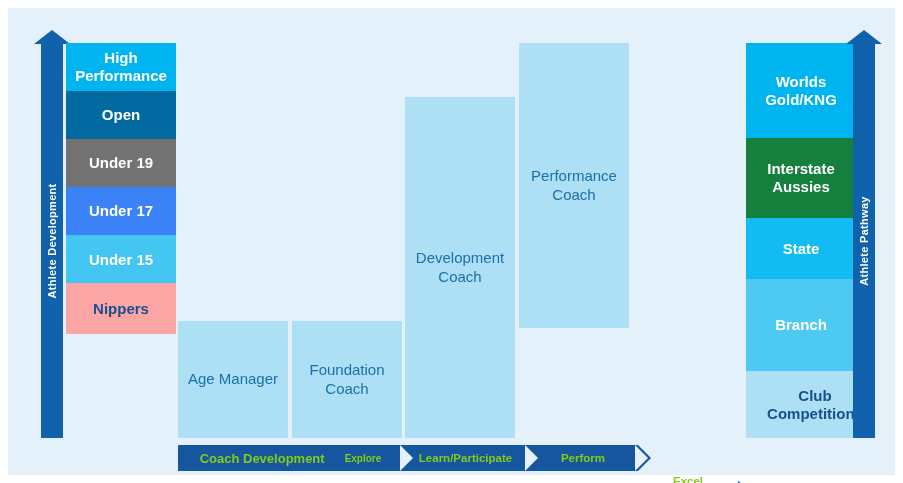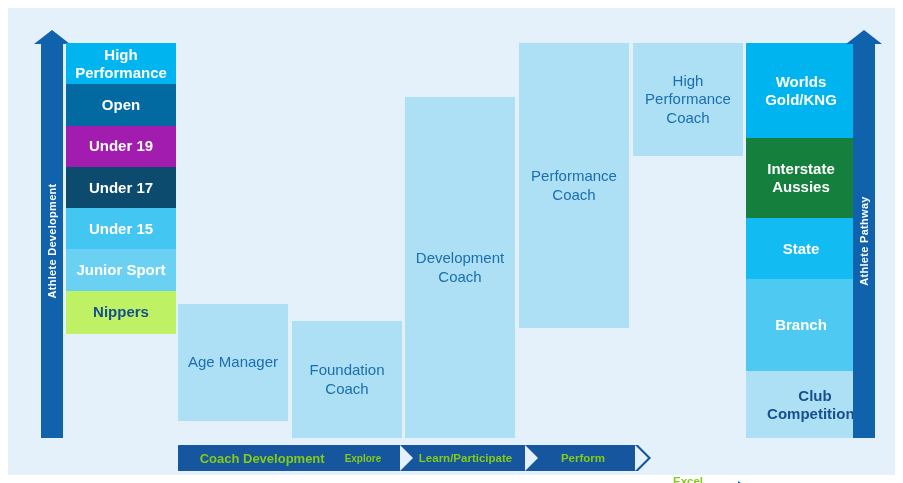--- a/index.html
+++ b/index.html
@@ -122,46 +122,42 @@
 <div id="canvas">
 
   <div class="vbar" id="left-axis" style="left:33px; top:35px; height:395px;">
     <div class="head"></div>
     <div class="vlabel">Athlete Development</div>
   </div>
 
   <div class="stack" id="athlete-dev-stack" style="left:58px; top:35px; width:110px; height:291px;">
     <div class="band" style="height:56px; background:#00b5ef;">High Performance</div>
     <div class="band" style="height:56px; background:#0369a1;">Open</div>
-    <div class="band" style="height:56px; background:#a21caf;">Under 19</div>
-    <div class="band" style="height:56px; background:#0c4a6e;">Under 17</div>
+    <div class="band" style="height:56px; background:#737373;">Under 19</div>
+    <div class="band" style="height:56px; background:#3b82f6;">Under 17</div>
     <div class="band" style="height:56px; background:#43c6f2;">Under 15</div>
-    <div class="band" style="height:56px; background:#6bd1f3;">Junior Sport</div>
-    <div class="band dark-text" style="height:59px; background:#bef264;">Nippers</div>
+    <div class="band dark-text" style="height:59px; background:#fca5a5;">Nippers</div>
   </div>
 
-  <div class="box" style="left:170px; top:296px; width:110px; height:117px;">
+  <div class="box" style="left:170px; top:313px; width:110px; height:117px;">
     <span>Age Manager</span>
   </div>
 
   <div class="box" style="left:284px; top:313px; width:110px; height:117px;">
     <span>Foundation Coach</span>
   </div>
 
   <div class="box" style="left:397px; top:89px; width:110px; height:341px;">
     <span>Development Coach</span>
   </div>
 
   <div class="box" style="left:511px; top:35px; width:110px; height:285px;">
     <span>Performance Coach</span>
   </div>
 
-  <div class="box" style="left:625px; top:35px; width:110px; height:113px;">
-    <span>High Performance Coach</span>
-  </div>
 
   <div class="stack" id="athlete-pathway-stack" style="left:738px; top:35px; width:110px; height:395px;">
     <div class="band" style="height:100px; background:#00b5ef;">Worlds Gold/KNG</div>
     <div class="band" style="height:84px; background:#15803d;">Interstate Aussies</div>
     <div class="band" style="height:64px; background:#12bbf1;">State</div>
     <div class="band" style="height:97px; background:#4ec9f2;">Branch</div>
     <div class="band dark-text" style="height:70px; background:#addff5;padding-left:32px;">Club Competitions</div>
   </div>
 
   <div class="vbar" id="right-axis" style="left:845px; top:35px; height:395px;">

